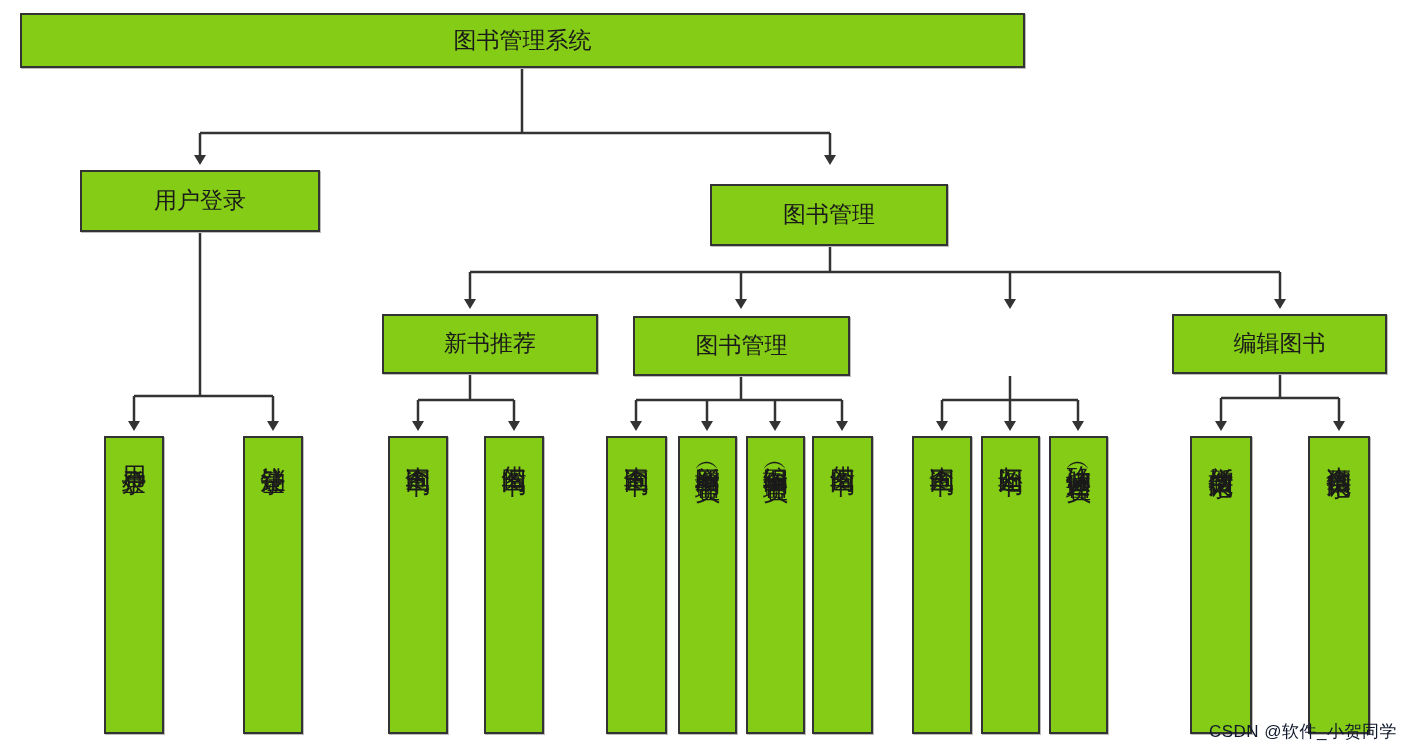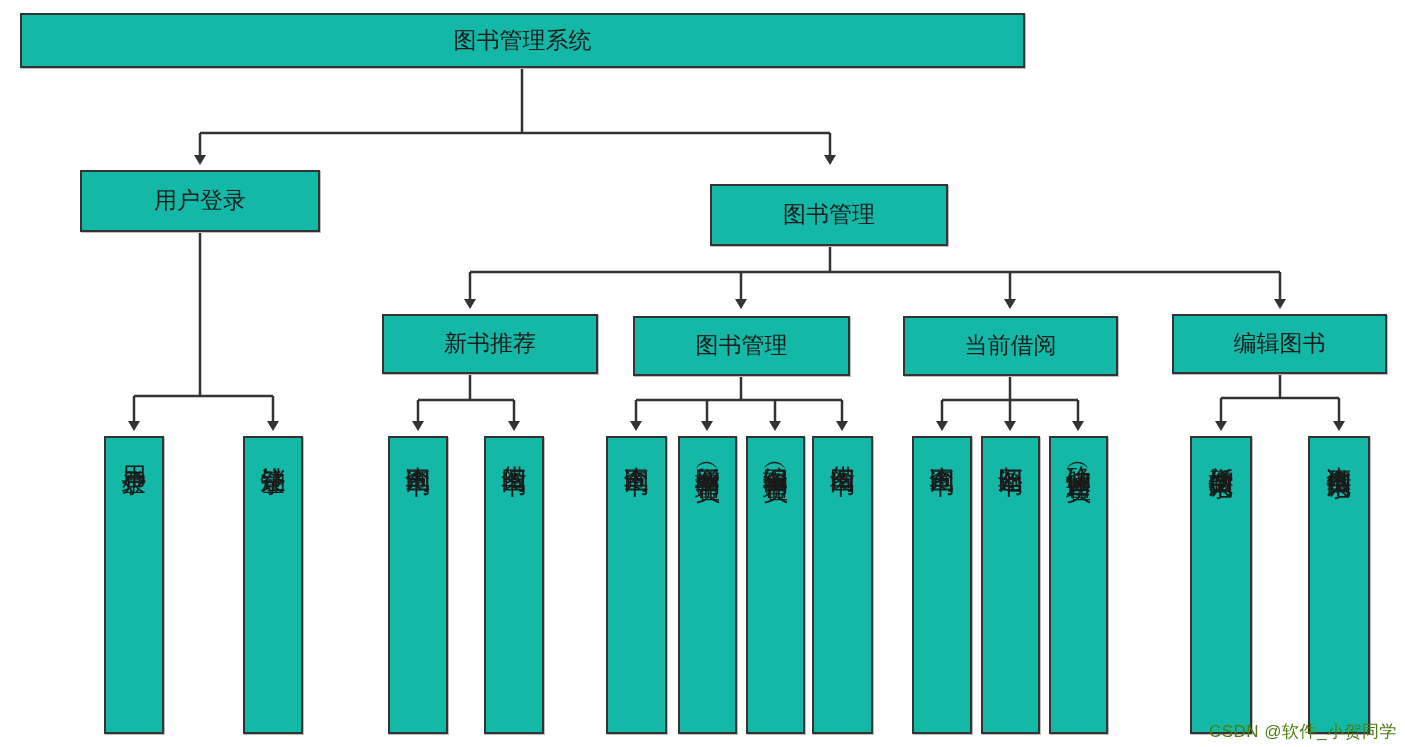--- a/index.html
+++ b/index.html
@@ -20,21 +20,21 @@
     left: 0;
     top: 0;
     width: 1405px;
     height: 747px;
     pointer-events: none;
   }
   .node {
     position: absolute;
     box-sizing: border-box;
     border: 2px solid #333333;
-    background: #14b8a6;
+    background: #84cc16;
     display: flex;
     align-items: center;
     justify-content: center;
     box-shadow: 1px 1px 0 #bdbdbd;
   }
   .node .label {
     color: #1a1a1a;
     line-height: 1.12;
     text-align: center;
     white-space: nowrap;
@@ -54,21 +54,21 @@
     text-orientation: upright;
     font-size: 25px;
     letter-spacing: 2px;
     line-height: 1;
   }
   #watermark {
     position: absolute;
     right: 8px;
     bottom: 4px;
     font-size: 17px;
-    color: #4d7c0f;
+    color: #0f172a;
     letter-spacing: 0.5px;
     white-space: nowrap;
   }
 </style>
 </head>
 <body>
 
 <div id="canvas">
 
   <svg id="edges" viewBox="0 0 1405 747" xmlns="http://www.w3.org/2000/svg">
@@ -131,23 +131,20 @@
   <div class="node horiz" style="left:710px; top:184px; width:238px; height:62px;">
     <span class="label">图书管理</span>
   </div>
 
   <div class="node horiz" style="left:382px; top:314px; width:216px; height:60px;">
     <span class="label">新书推荐</span>
   </div>
   <div class="node horiz" style="left:633px; top:316px; width:217px; height:60px;">
     <span class="label">图书管理</span>
   </div>
-  <div class="node horiz" style="left:903px; top:316px; width:215px; height:60px;">
-    <span class="label">当前借阅</span>
-  </div>
   <div class="node horiz" style="left:1172px; top:314px; width:215px; height:60px;">
     <span class="label">编辑图书</span>
   </div>
 
   <div class="node vert" style="left:104px; top:436px; width:60px; height:298px;">
     <span class="label">用户登录</span>
   </div>
   <div class="node vert" style="left:243px; top:436px; width:60px; height:298px;">
     <span class="label">注销登录</span>
   </div>

